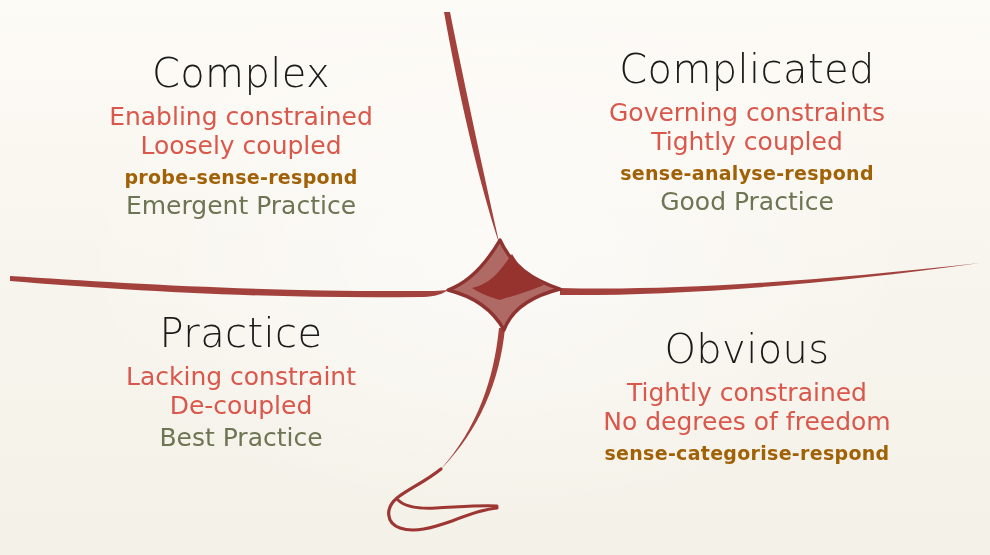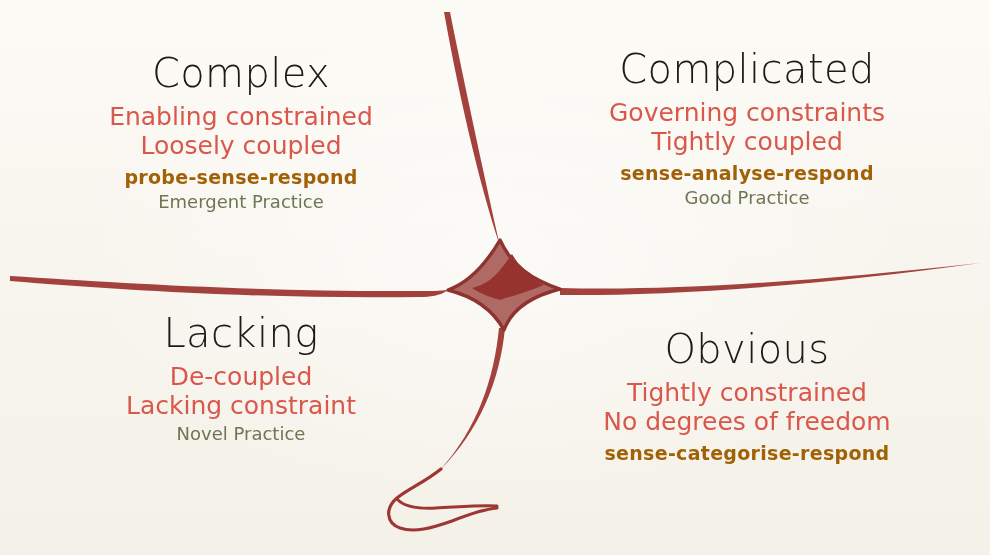--- a/index.html
+++ b/index.html
@@ -70,21 +70,21 @@
     font-weight: bold;
     font-size: 19px;
     line-height: 1.3;
     color: #a16207;
     letter-spacing: 0.3px;
     margin: 4px 0 2px 0;
     white-space: nowrap;
   }
   .q-practice {
     font-family: "DejaVu Sans", sans-serif;
-    font-size: 18px;
+    font-size: 25px;
     line-height: 1.2;
     color: #6e7553;
     margin: 2px 0 0 0;
     white-space: nowrap;
   }
 </style>
 </head>
 <body>
 
 <div id="canvas">
@@ -137,24 +137,24 @@
 
   <div class="quadrant" id="q-complicated">
     <div class="q-title">Complicated</div>
     <div class="q-constraint">Governing constraints</div>
     <div class="q-constraint">Tightly coupled</div>
     <div class="q-process">sense-analyse-respond</div>
     <div class="q-practice">Good Practice</div>
   </div>
 
   <div class="quadrant" id="q-chaotic">
-    <div class="q-title">Lacking</div>
+    <div class="q-title">Practice</div>
+    <div class="q-constraint">Lacking constraint</div>
     <div class="q-constraint">De-coupled</div>
-    <div class="q-constraint">Lacking constraint</div>
-    <div class="q-practice">Novel Practice</div>
+    <div class="q-practice">Best Practice</div>
   </div>
 
   <div class="quadrant" id="q-obvious">
     <div class="q-title">Obvious</div>
     <div class="q-constraint">Tightly constrained</div>
     <div class="q-constraint">No degrees of freedom</div>
     <div class="q-process">sense-categorise-respond</div>
   </div>
 
 </div>

